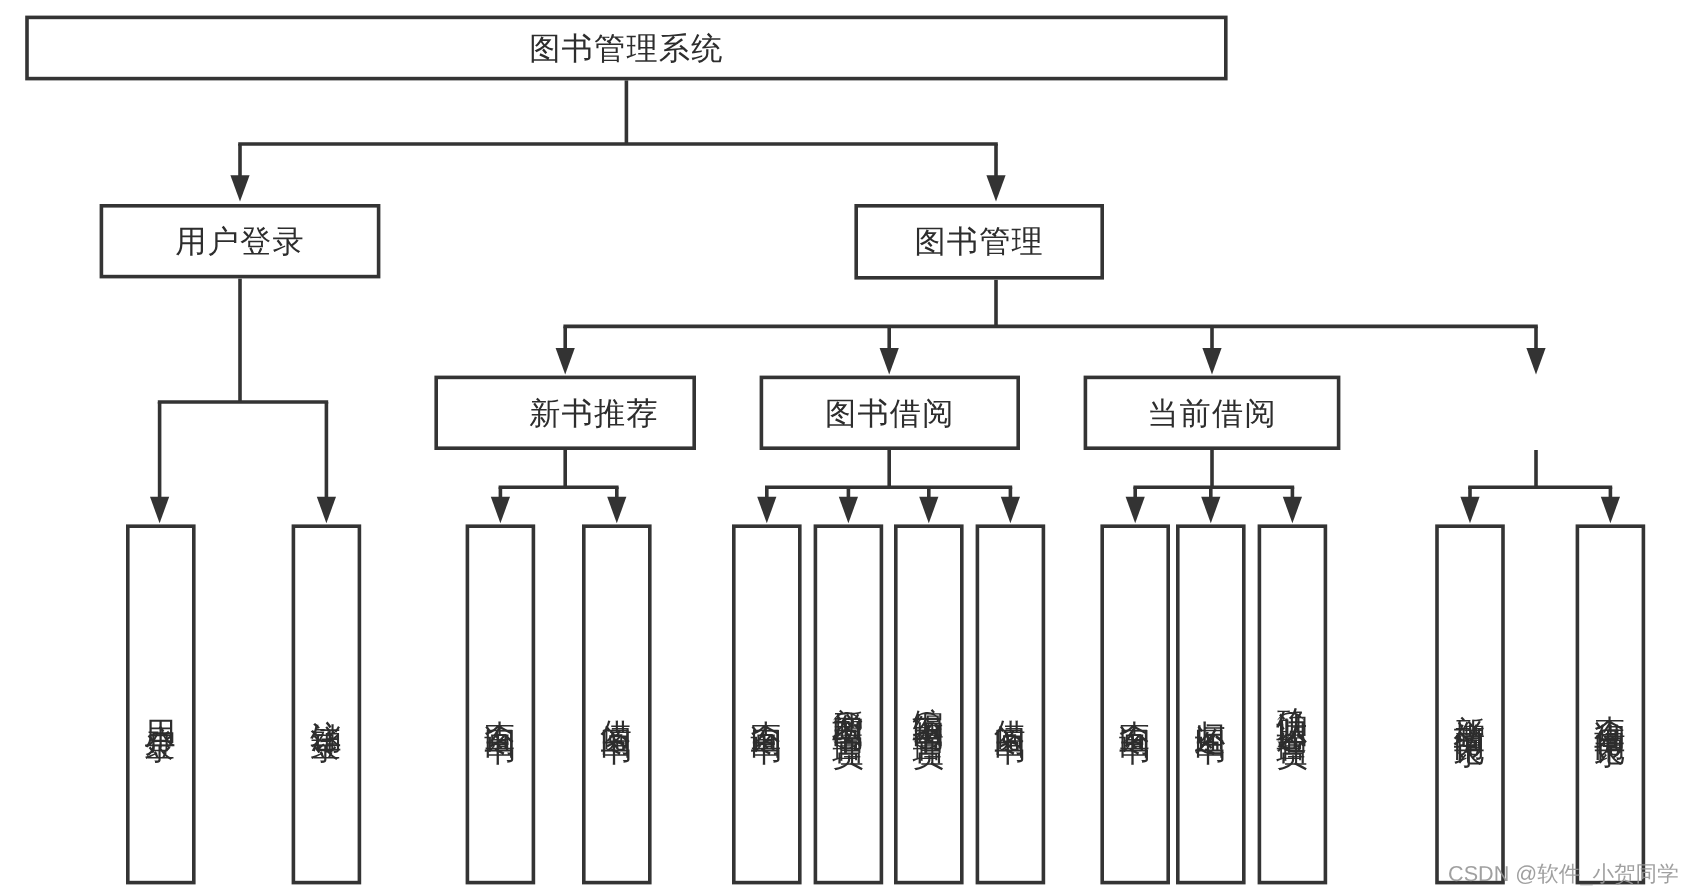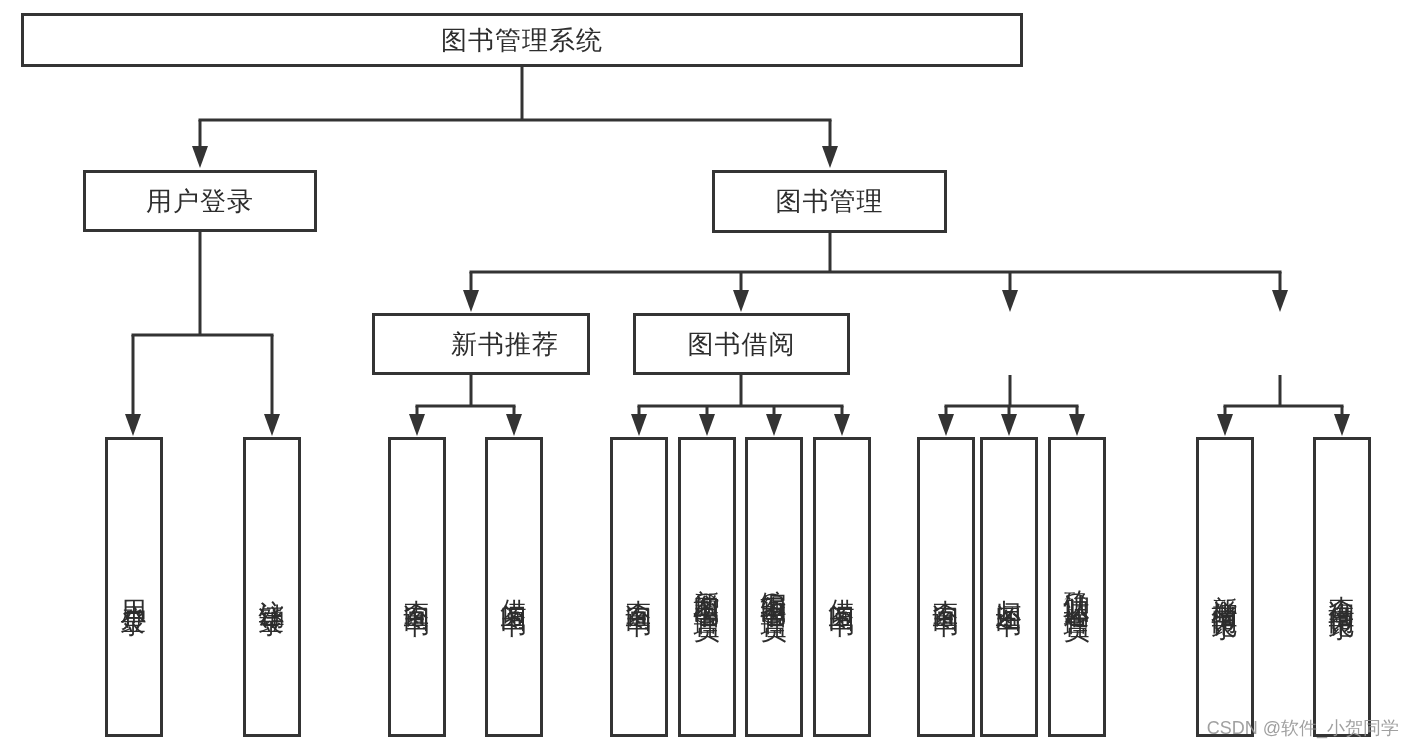--- a/index.html
+++ b/index.html
@@ -115,29 +115,32 @@
     </g>
   </svg>
 
   <div class="box hbox root">
     <span>图书管理系统</span>
   </div>
 
   <div class="box hbox lv2" style="left:83px;width:234px;">
     <span>用户登录</span>
   </div>
-  <div class="box hbox lv2" style="left:712px;width:235px;height:63px;">
+  <div class="box hbox lv2" style="left:712px;width:208px;height:63px;">
     <span>图书管理</span>
   </div>
 
-  <div class="box hbox lv3" style="left:372px;width:218px;padding-left:48px;">
+  <div class="box hbox lv3" style="left:362px;width:218px;padding-left:48px;">
     <span>新书推荐</span>
   </div>
   <div class="box hbox lv3" style="left:633px;width:217px;">
     <span>图书借阅</span>
+  </div>
+  <div class="box hbox lv3" style="left:903px;width:214px;">
+    <span>当前借阅</span>
   </div>
 
   <div class="box leaf" style="left:105px;">
     <span class="vtext">用户登录</span>
   </div>
   <div class="box leaf" style="left:243px;">
     <span class="vtext">注销登录</span>
   </div>
 
   <div class="box leaf" style="left:388px;">

